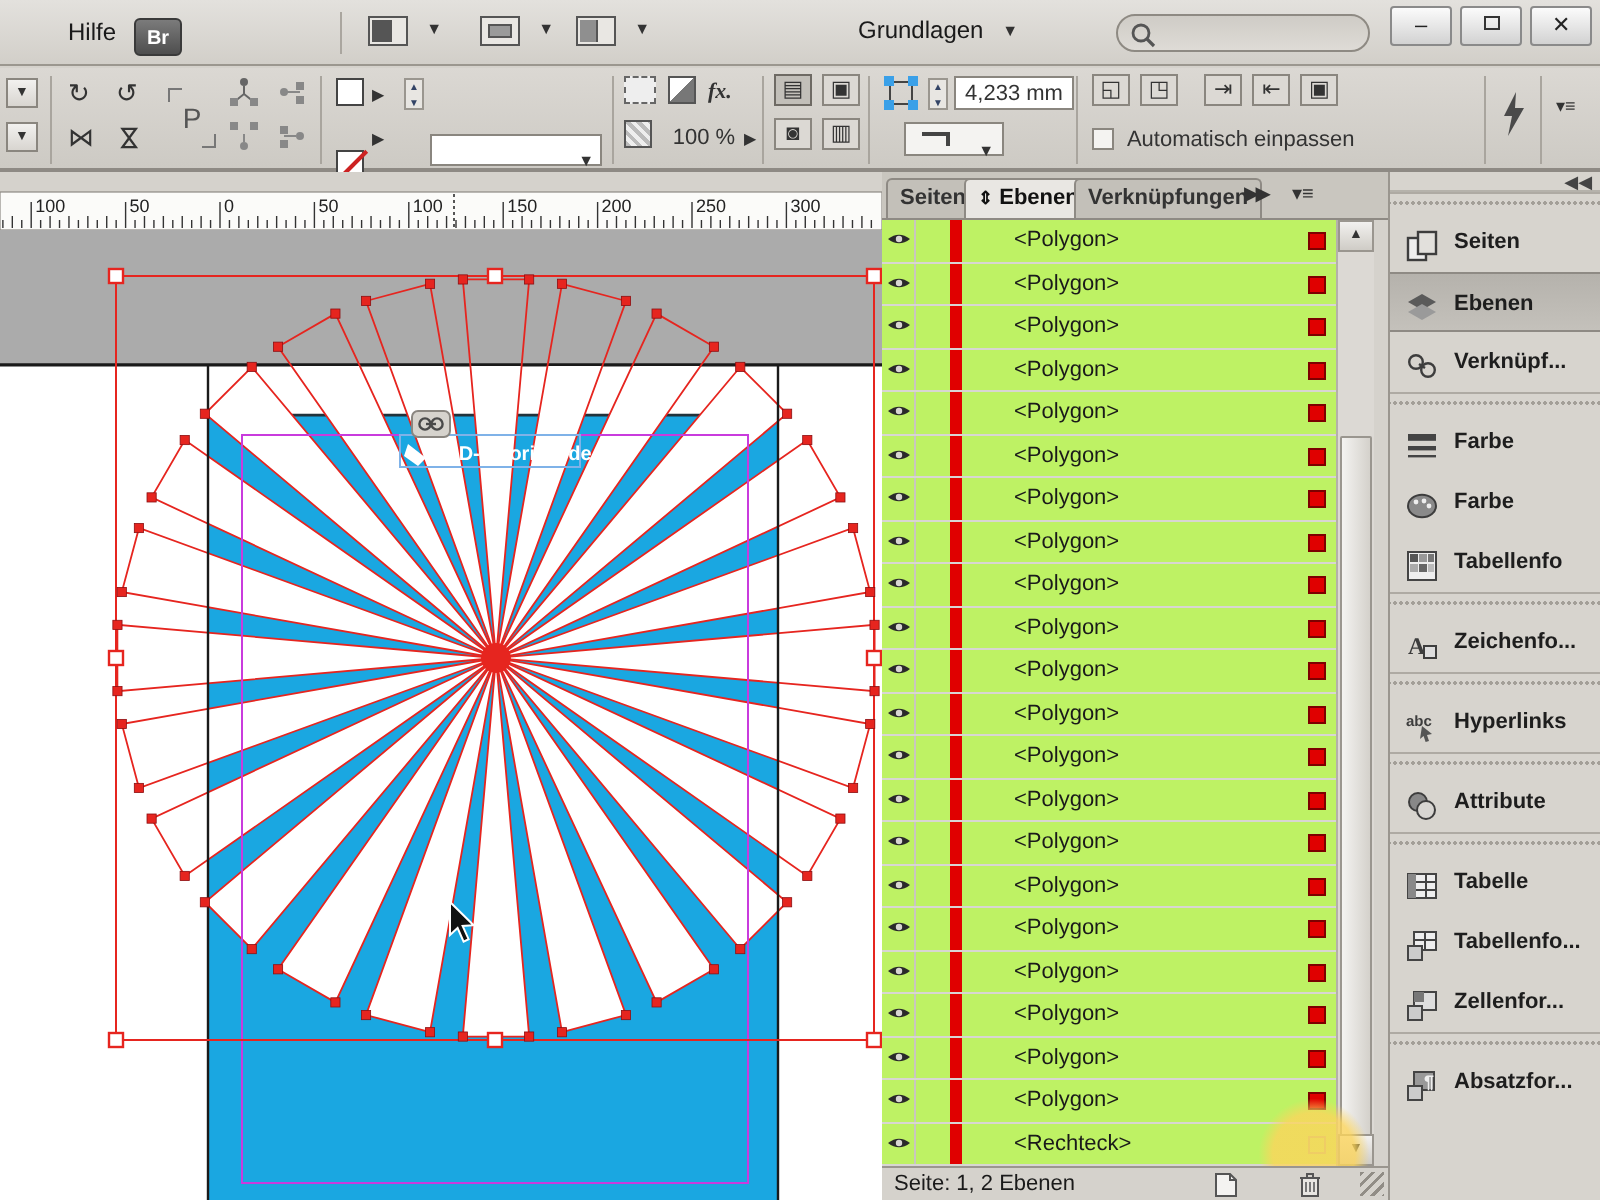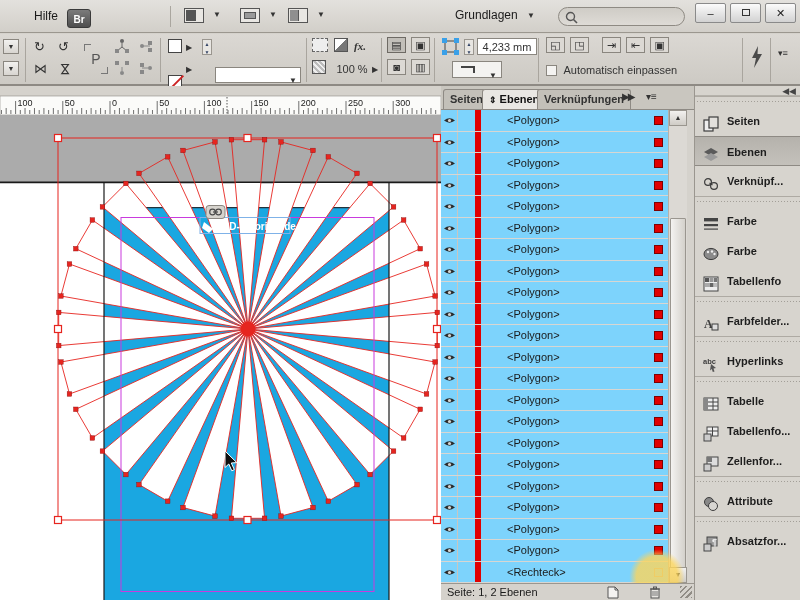--- a/index.html
+++ b/index.html
@@ -14,21 +14,21 @@
              background:linear-gradient(#7b7b7b,#4e4e4e);color:#fff;font-size:10px;font-weight:bold;
              text-align:center;line-height:19px;border:1px solid #3a3a3a;}
   .zoom-control{position:absolute;left:110px;top:8px;font-size:12px;color:#1a1a1a;margin-top:28px;}
   .caret{display:inline-block;margin-left:6px;font-size:8px;color:#333;vertical-align:1px;}
   .mb-icon-btn{position:absolute;top:8px;height:18px;color:#333;}
   .mb-icon{display:inline-block;width:20px;height:15px;border:1px solid #555;background:#e9e7e3;vertical-align:middle;position:relative;}
   .mb-icon.doc::before{content:"";position:absolute;left:1px;top:1px;right:7px;bottom:1px;background:#555;}
   .mb-icon.frame::before{content:"";position:absolute;left:3px;top:3px;right:3px;bottom:3px;border:1px solid #555;background:#9a9a9a;}
   .mb-icon.grid::before{content:"";position:absolute;left:1px;top:1px;width:8px;bottom:1px;background:#8f8f8f;border-right:1px solid #555;}
   .mb-sep{position:absolute;top:6px;height:21px;width:1px;background:#aaa69f;}
-  .workspace-switcher{position:absolute;left:455px;top:8px;font-size:12px;color:#1a1a1a;}
+  .workspace-switcher{position:absolute;left:429px;top:8px;font-size:12px;color:#1a1a1a;}
   .search-box{position:absolute;left:558px;top:7px;width:127px;height:19px;border-radius:10px;
               border:1px solid #8e8a83;background:linear-gradient(#cfccc6,#dedbd6);padding-left:22px;}
   .search-box input{border:none;background:transparent;outline:none;width:95px;height:15px;font-size:11px;}
   .search-icon{position:absolute;left:6px;top:3px;}
   .window-controls{position:absolute;left:694px;top:3px;}
   .winbtn{display:inline-block;width:31px;height:20px;margin-left:1px;border:1px solid #8a8a8a;border-radius:2px;
           background:linear-gradient(#fbfbfb,#d2d2d2);text-align:center;line-height:18px;font-size:11px;color:#222;}
   
   .controlbar{position:absolute;left:0;top:34px;width:800px;height:52px;
               background:linear-gradient(#dbd8d3,#cdcac4);border-bottom:2px solid #8e8a84;}
@@ -58,21 +58,21 @@
   .canvas{position:absolute;left:0;top:86px;width:441px;height:514px;background:#d5d2cc;border-right:1px solid #8e8a84;}
   
   .layers-panel{position:absolute;left:441px;top:86px;width:253px;height:514px;background:#d5d2cc;}
   .panel-tabs{position:absolute;left:0;top:0;width:253px;height:24px;background:#c9c6bf;border-bottom:1px solid #8e8a84;}
   .tab{position:absolute;bottom:0;height:20px;border:1px solid #8e8a84;border-bottom:none;
        border-radius:3px 3px 0 0;background:#c3c0b9;padding:0 6px;line-height:19px;font-weight:bold;color:#333;}
   .tab.active{background:#e9e7e3;color:#111;}
   .tab-arrows{position:absolute;top:5px;font-size:10px;color:#333;letter-spacing:-2px;}
   .panel-menu-icon{position:absolute;top:5px;font-size:10px;color:#333;}
   .layers-list{position:absolute;left:0;top:24px;width:227px;height:473px;background:#f5f4f2;}
-  .lrow{position:relative;width:227px;height:21.5px;border-bottom:1px solid #d8d6d2;background:#7dd3fc;}
+  .lrow{position:relative;width:227px;height:21.5px;border-bottom:1px solid #d8d6d2;background:#bef264;}
   .eye-cell{position:absolute;left:0;top:0;width:17px;height:100%;border-right:1px solid #c9c6c0;padding:5px 0 0 2px;}
   .redbar{position:absolute;left:34px;top:0;width:6px;height:100%;background:#e00000;}
   .lname{position:absolute;left:66px;top:4px;color:#1a1a1a;}
   .sel-square{position:absolute;left:213px;top:6px;width:9px;height:9px;background:#e00000;border:1px solid #7d0000;}
   .sel-square.hollow{background:transparent;border:1px solid #bcab85;}
   .scrollbar{position:absolute;left:227px;top:24px;width:19px;height:473px;background:#dcd9d4;border-left:1px solid #b4b1aa;}
   .sb-btn{position:absolute;left:0;width:18px;height:16px;background:linear-gradient(#f2f1ef,#cfccc6);
           border:1px solid #9a968f;font-size:7px;text-align:center;line-height:14px;color:#333;}
   .sb-thumb{position:absolute;left:1px;width:16px;background:linear-gradient(90deg,#f4f3f1,#d4d1cb);
             border:1px solid #9a968f;border-radius:1px;}
@@ -762,28 +762,35 @@
               <rect x="2" y="7" width="4" height="4" fill="#aaa"></rect>
               <rect x="6.5" y="7" width="4" height="4" fill="#666"></rect>
               <rect x="11" y="7" width="3" height="4" fill="#bbb"></rect>
             </svg></span><span>Tabellenfo</span></div>
       </div>
       <div class="dock-group">
         <div class="dock-grip"></div>
         <div class="dock-item"><span class="dicon"><svg width="16" height="16">
               <text x="1" y="12" font-size="12" font-weight="bold" fill="#3d3d3d" font-family="Liberation Serif,serif">A</text>
               <rect x="9" y="8" width="6" height="6" fill="#ddd" stroke="#3d3d3d"></rect>
-            </svg></span><span>Farbfelder...</span></div>
+            </svg></span><span>Zeichenfo...</span></div>
       </div>
       <div class="dock-group">
         <div class="dock-grip"></div>
         <div class="dock-item"><span class="dicon"><svg width="16" height="16">
               <text x="0" y="8" font-size="7.5" font-weight="bold" fill="#3d3d3d">abc</text>
               <polygon points="8,8 13,12 10.5,12.5 11.5,15.5 9.8,16 8.8,13 7,14.5" fill="#555"></polygon>
             </svg></span><span>Hyperlinks</span></div>
+      </div>
+      <div class="dock-group">
+        <div class="dock-grip"></div>
+        <div class="dock-item"><span class="dicon"><svg width="16" height="16">
+              <circle cx="6" cy="6" r="4.5" fill="#888" stroke="#3d3d3d"></circle>
+              <circle cx="10" cy="10" r="4.5" fill="#d8d6d2" stroke="#3d3d3d"></circle>
+            </svg></span><span>Attribute</span></div>
       </div>
       <div class="dock-group">
         <div class="dock-grip"></div>
         <div class="dock-item"><span class="dicon"><svg width="16" height="16">
               <rect x="1" y="2" width="14" height="12" fill="#eee" stroke="#444"></rect>
               <rect x="1" y="2" width="4" height="12" fill="#888"></rect>
               <line x1="5" y1="6" x2="15" y2="6" stroke="#444"></line>
               <line x1="5" y1="10" x2="15" y2="10" stroke="#444"></line>
               <line x1="10" y1="2" x2="10" y2="14" stroke="#444"></line>
             </svg></span><span>Tabelle</span></div>
@@ -795,26 +802,19 @@
             </svg></span><span>Tabellenfo...</span></div>
         <div class="dock-item"><span class="dicon"><svg width="16" height="16">
               <rect x="4" y="1" width="11" height="9" fill="#ddd" stroke="#444"></rect>
               <rect x="4" y="1" width="5" height="5" fill="#777"></rect>
               <rect x="1" y="8" width="7" height="7" fill="#ccc" stroke="#444"></rect>
             </svg></span><span>Zellenfor...</span></div>
       </div>
       <div class="dock-group">
         <div class="dock-grip"></div>
         <div class="dock-item"><span class="dicon"><svg width="16" height="16">
-              <circle cx="6" cy="6" r="4.5" fill="#888" stroke="#3d3d3d"></circle>
-              <circle cx="10" cy="10" r="4.5" fill="#d8d6d2" stroke="#3d3d3d"></circle>
-            </svg></span><span>Attribute</span></div>
-      </div>
-      <div class="dock-group">
-        <div class="dock-grip"></div>
-        <div class="dock-item"><span class="dicon"><svg width="16" height="16">
               <rect x="4" y="1" width="10" height="9" fill="#999" stroke="#444"></rect>
               <text x="9" y="9" font-size="9" fill="#eee">¶</text>
               <rect x="1" y="8" width="7" height="7" fill="#ccc" stroke="#444"></rect>
             </svg></span><span>Absatzfor...</span></div>
       </div>
     </div>
 </div>
 
 </body></html>

